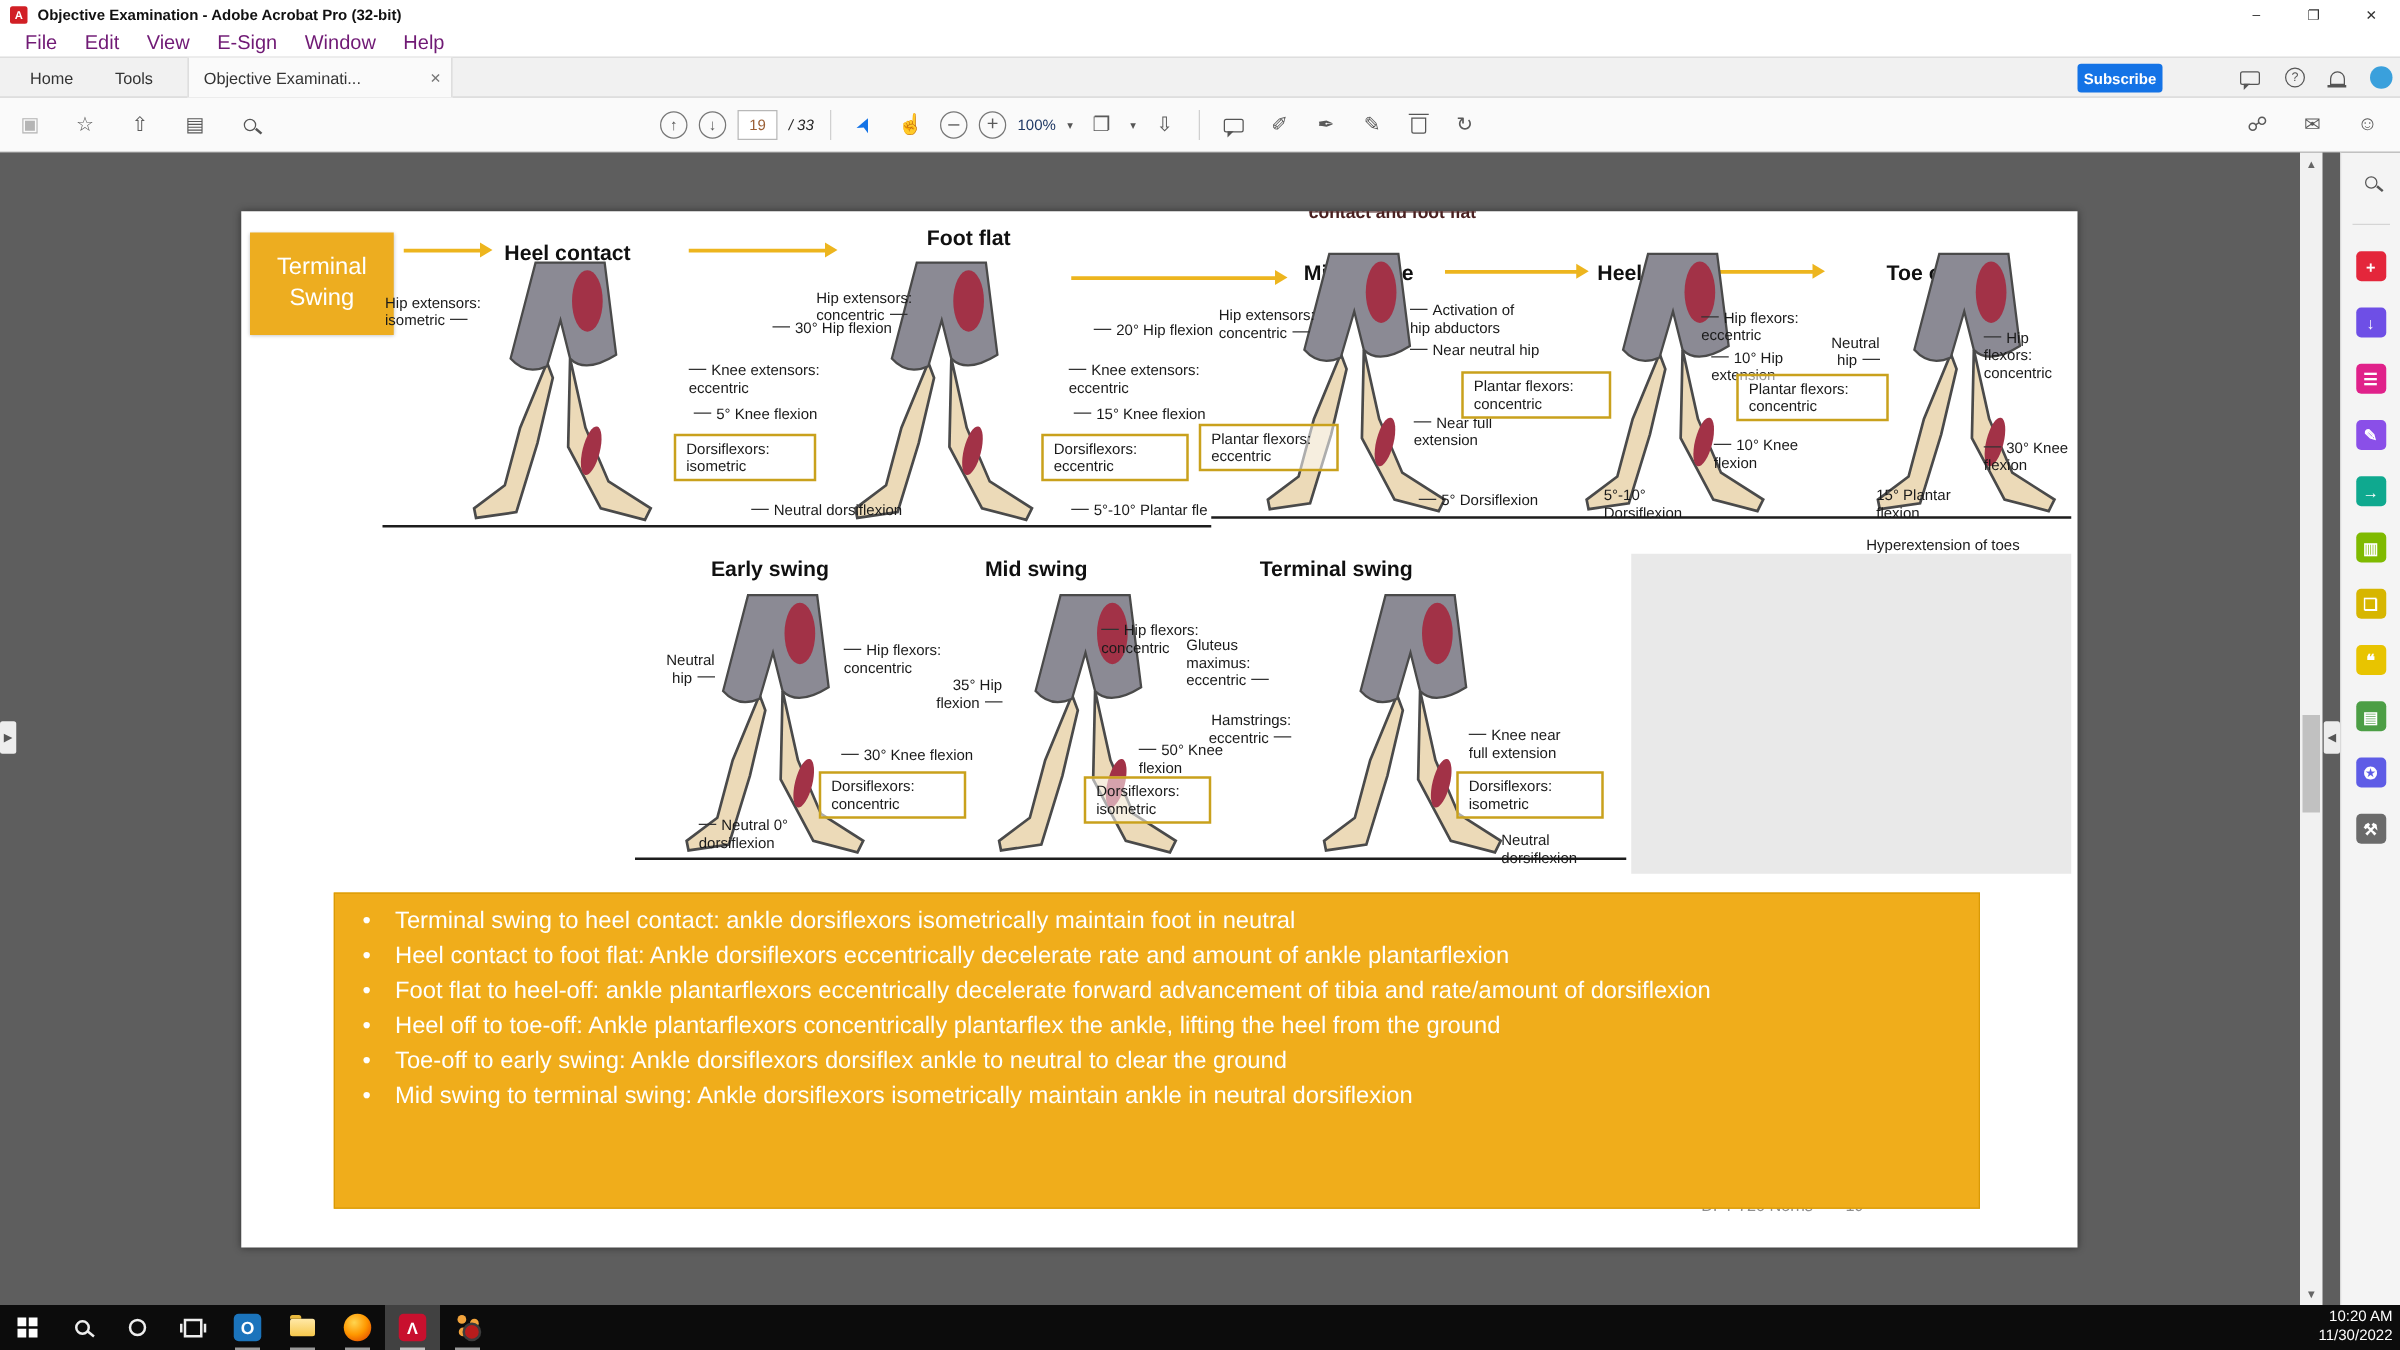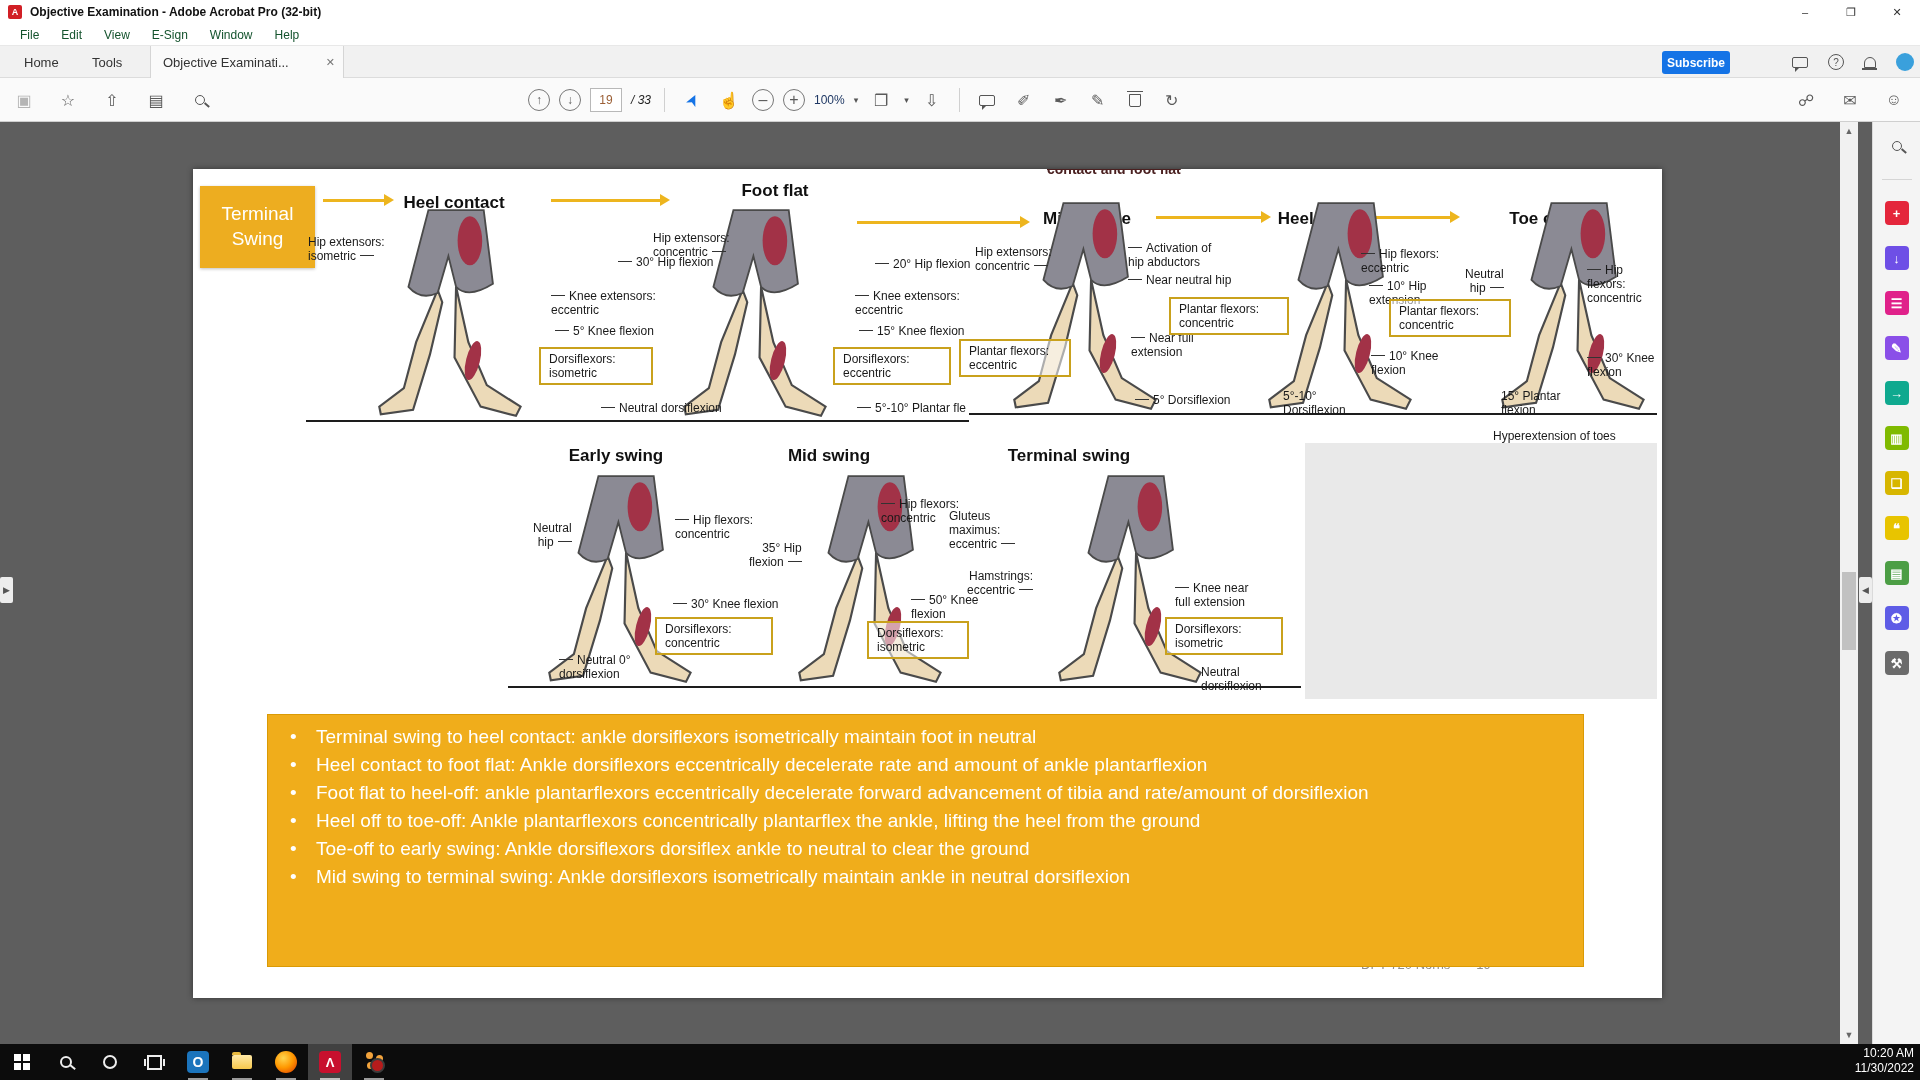--- a/index.html
+++ b/index.html
@@ -8,28 +8,28 @@
 
   
   .titlebar { position:absolute; left:0; top:0; width:1920px; height:24px; background:#fff;
     display:flex; align-items:center; font-size:12px; color:#111; }
   .app-logo { width:14px; height:14px; background:#D11F25; border-radius:2px; margin:0 8px 0 8px;
     color:#fff; font-size:9px; font-weight:bold; display:flex; align-items:center; justify-content:center; }
   .win-btns { position:absolute; right:0; top:0; height:24px; display:flex; }
   .win-btn { width:46px; height:24px; display:flex; align-items:center; justify-content:center;
     font-size:11px; color:#333; }
   .menubar { position:absolute; left:0; top:24px; width:1920px; height:22px; background:#fff;
-    display:flex; align-items:center; gap:22px; padding-left:20px; font-size:12px; color:#14532d;
+    display:flex; align-items:center; gap:22px; padding-left:20px; font-size:16px; color:#701a75;
     border-bottom:1px solid #e8e8e8; }
   
   .tabbar { position:absolute; left:0; top:46px; width:1920px; height:32px; background:#f1f1f1;
     border-bottom:1px solid #dcdcdc; font-size:13px; color:#333; }
   .tab-home { position:absolute; left:24px; top:0; height:32px; display:flex; align-items:center; }
   .tab-tools { position:absolute; left:92px; top:0; height:32px; display:flex; align-items:center; }
-  .doc-tab { position:absolute; left:150px; top:0; height:32px; width:194px; background:#fafafa;
+  .doc-tab { position:absolute; left:150px; top:0; height:32px; width:212px; background:#fafafa;
     border-left:1px solid #d5d5d5; border-right:1px solid #d5d5d5; display:flex; align-items:center;
     padding:0 8px 0 12px; justify-content:space-between; }
   .subscribe { position:absolute; left:1662px; top:5px; width:68px; height:23px; background:#1473E6;
     color:#fff; font-size:12px; font-weight:bold; border:none; border-radius:3px; }
   .tb-acct { position:absolute; right:6px; top:0; height:32px; display:flex; align-items:center; gap:20px; }
   .bubble { width:16px; height:11px; border:1.5px solid #555; border-radius:2px; position:relative; }
   .bubble::after { content:""; position:absolute; left:2px; bottom:-5px; border-top:5px solid #555;
     border-right:5px solid transparent; }
   .qmark { width:16px; height:16px; border:1.5px solid #555; border-radius:50%; font-size:10px;
     color:#555; display:flex; align-items:center; justify-content:center; }

